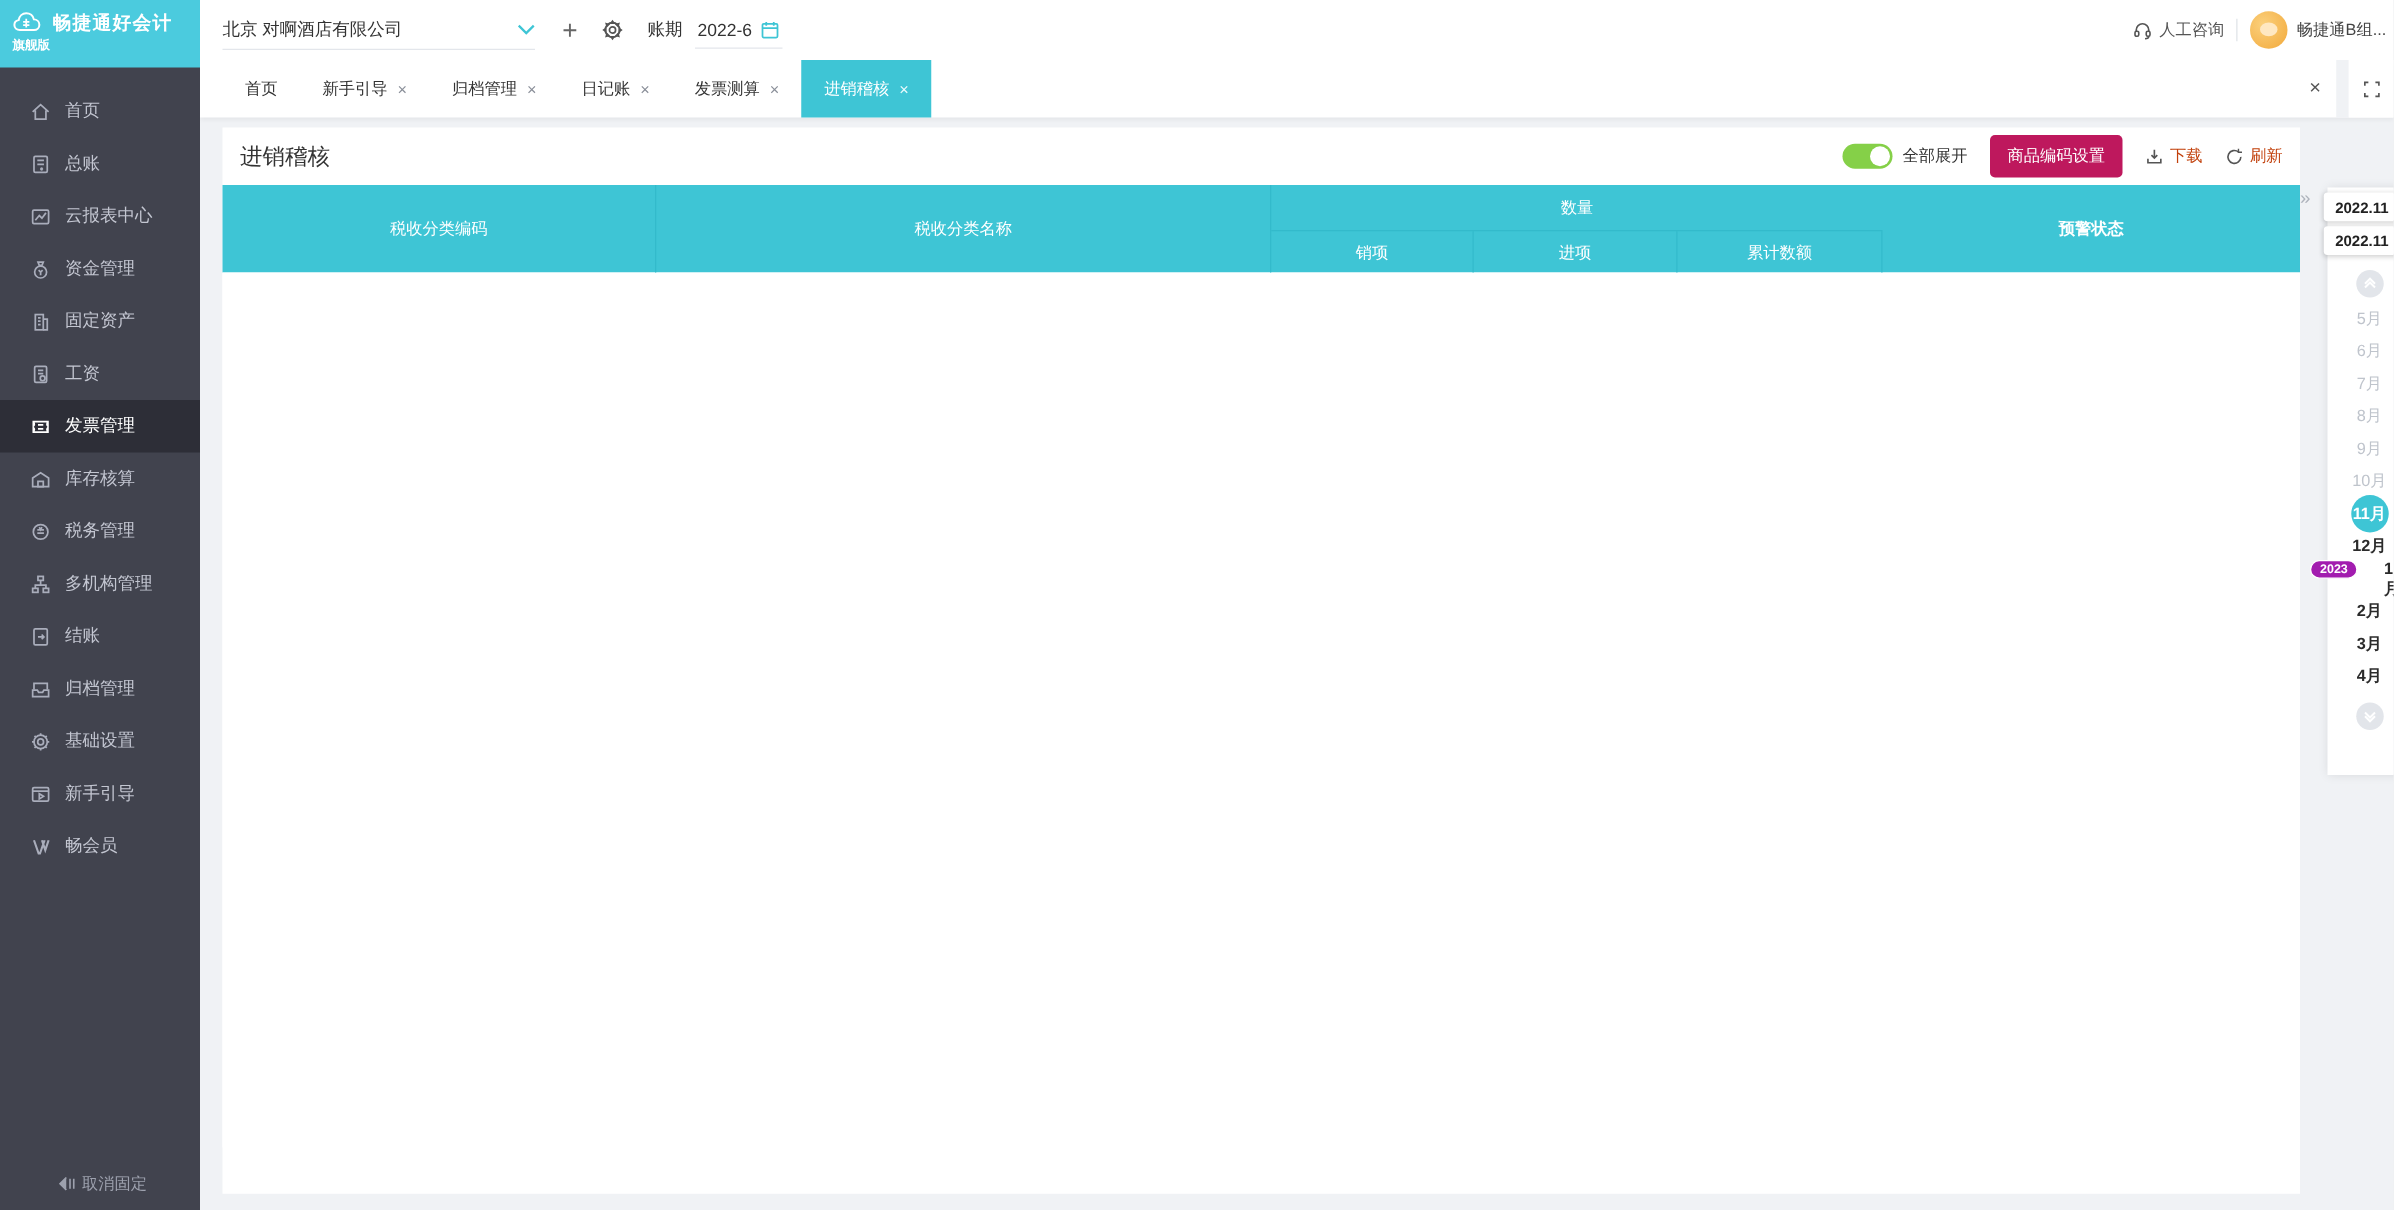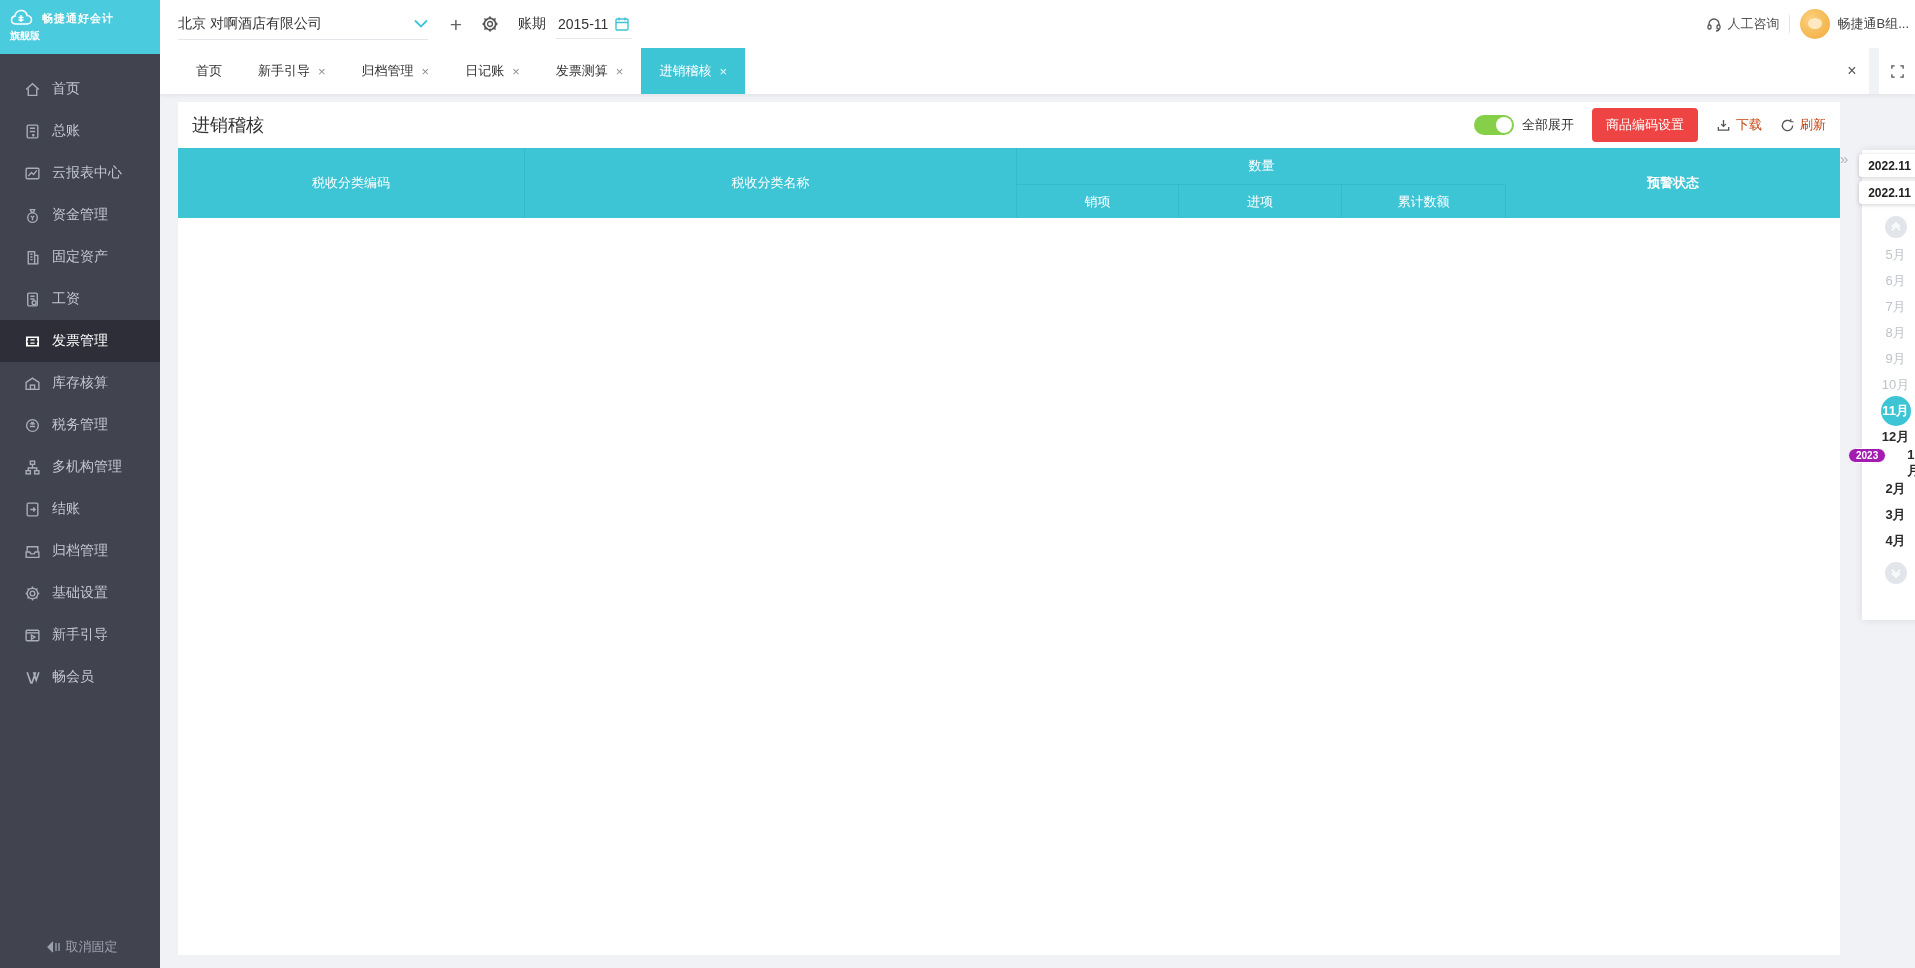--- a/index.html
+++ b/index.html
@@ -4,21 +4,21 @@
 <style>
   * { margin:0; padding:0; box-sizing:border-box; }
   html,body { background:#e9eaec; }
   body { font-family:"Liberation Sans","DejaVu Sans",sans-serif; }
   .app { position:relative; width:1915px; height:968px; background:#F0F2F5; overflow:hidden; color:#333; }
 
   
   .sidebar { position:absolute; left:0; top:0; width:160px; height:968px; background:#41434E; z-index:5; }
   .logo-block { height:54px; background:#4BCBDE; color:#fff; padding:8px 10px 4px 10px; position:relative; }
   .logo-row { display:flex; align-items:center; gap:6px; }
-  .logo-title { font-size:11px; font-weight:bold; letter-spacing:1px; white-space:nowrap; }
+  .logo-title { font-size:15px; font-weight:bold; letter-spacing:1px; white-space:nowrap; }
   .logo-edition { font-size:10px; font-weight:bold; margin-top:1px; }
   .menu { margin-top:14px; }
   .menu-item { height:42px; display:flex; align-items:center; gap:11px; padding-left:24px; color:#C3C6D1; font-size:14px; cursor:pointer; }
   .menu-item .mi-icon { width:17px; height:17px; display:inline-flex; color:#A9ADBB; flex:none; }
   .menu-item.active { background:#2D2E37; color:#FFFFFF; }
   .menu-item.active .mi-icon { color:#fff; }
   .unpin { position:absolute; bottom:12px; left:0; width:164px; display:flex; align-items:center; justify-content:center; gap:5px; color:#9DA1AE; font-size:13px; cursor:pointer; }
 
   
   .topbar { position:absolute; left:160px; top:0; width:1755px; height:48px; background:#fff; display:flex; align-items:center; z-index:4;text-align:center; }
@@ -53,21 +53,21 @@
   
   .content { position:absolute; left:160px; top:94px; width:1755px; height:874px; background:#F0F2F5; }
   .card { position:absolute; left:18px; top:8px; width:1662px; height:853px; background:#fff; }
   .title-row { height:46px; display:flex; align-items:center; padding:0 14px 0 14px; }
   .page-title { font-size:18px; color:#333; }
   .title-tools { margin-left:auto; display:flex; align-items:center; gap:18px; }
   .toggle-wrap { display:flex; align-items:center; gap:8px; }
   .toggle { width:40px; height:20px; border-radius:10px; background:#85D048; position:relative; cursor:pointer; flex:none; }
   .toggle .knob { position:absolute; right:2px; top:2px; width:16px; height:16px; background:#fff; border-radius:50%; }
   .toggle-label { font-size:13px; color:#333; }
-  .green-btn { background:#ef4444; color:#fff; font-size:13px; border:none; border-radius:4px; padding:8px 14px; cursor:pointer; }
+  .green-btn { background:#be185d; color:#fff; font-size:13px; border:none; border-radius:4px; padding:8px 14px; cursor:pointer; }
   .tool-link { display:flex; align-items:center; gap:5px; font-size:13px; color:#c2410c; cursor:pointer; }
   .tool-link svg { color:#555; }
 
   
   .thead { display:grid; grid-template-columns:347px 492px 162px 163px 164px 334px; grid-template-rows:37px 33px; background:#3EC5D5; color:#fff; font-size:13px; }
   .th { display:flex; align-items:center; justify-content:center; border-right:1px solid #33BACB; }
   .th.span2 { grid-row:1 / 3; }
   .th.qty-group { grid-column:3 / 6; border-bottom:1px solid #33BACB; }
   .th.last { border-right:none; }
   .tbody-empty { height:700px; background:#fff; }
@@ -277,21 +277,21 @@
         <svg width="18" height="18" viewBox="0 0 16 16" fill="none" stroke="#555" stroke-width="1.2">
             <circle cx="8" cy="8" r="2.2"></circle>
             <path d="M8 1.8 9 3.2h-2zM8 14.2 7 12.8h2zM1.8 8 3.2 7v2zM14.2 8 12.8 9V7zM3.6 3.6l1.7.5-1.2 1.2zM12.4 12.4l-1.7-.5 1.2-1.2zM12.4 3.6l-.5 1.7-1.2-1.2zM3.6 12.4l.5-1.7 1.2 1.2z"></path>
             <circle cx="8" cy="8" r="5.2"></circle>
           </svg>
       </span>
     </span>
     <div class="period-wrap">
       <span class="period-label">账期</span>
       <div class="period-field">
-        <span class="period-value">2015-11</span>
+        <span class="period-value">2022-6</span>
         <span>
           <svg width="16" height="16" viewBox="0 0 16 16" fill="none" stroke="#3EC5D5" stroke-width="1.4">
               <rect x="2" y="3" width="12" height="11" rx="1"></rect>
               <path d="M2 6.5h12M5 1.5v3M11 1.5v3"></path>
             </svg>
         </span>
       </div>
     </div>
     <div class="topbar-right">
       <div class="support">

